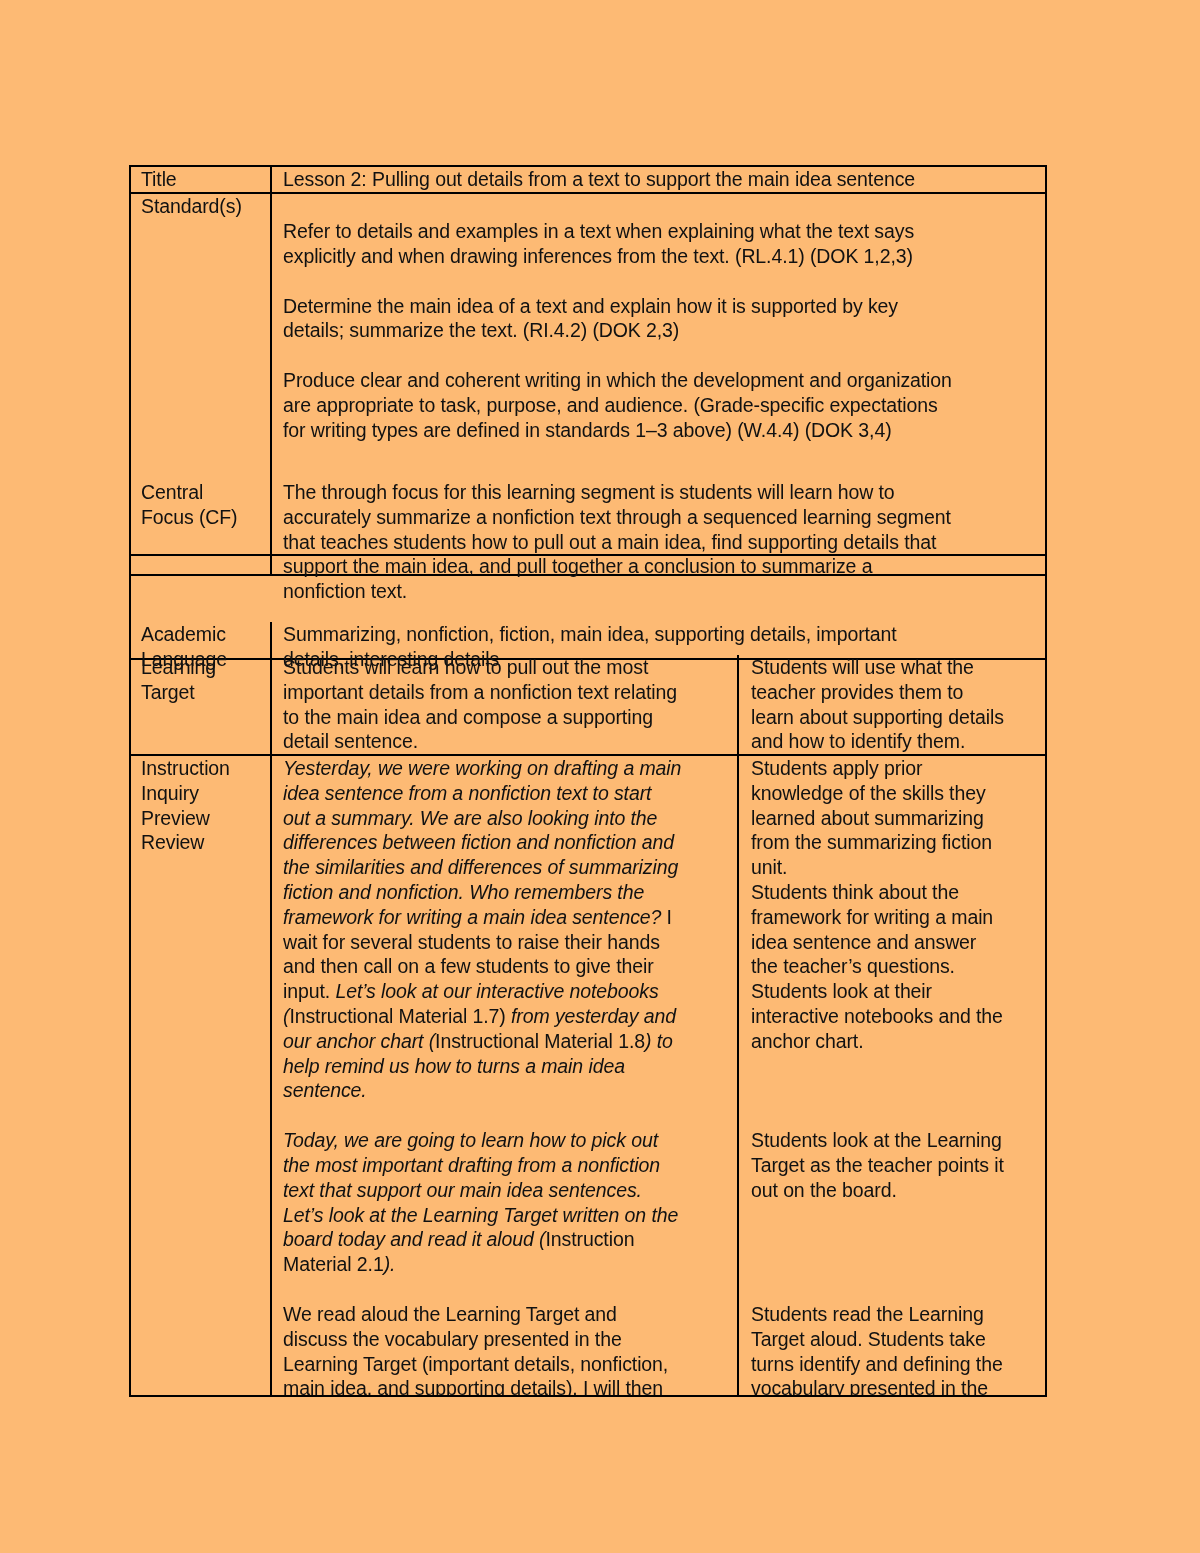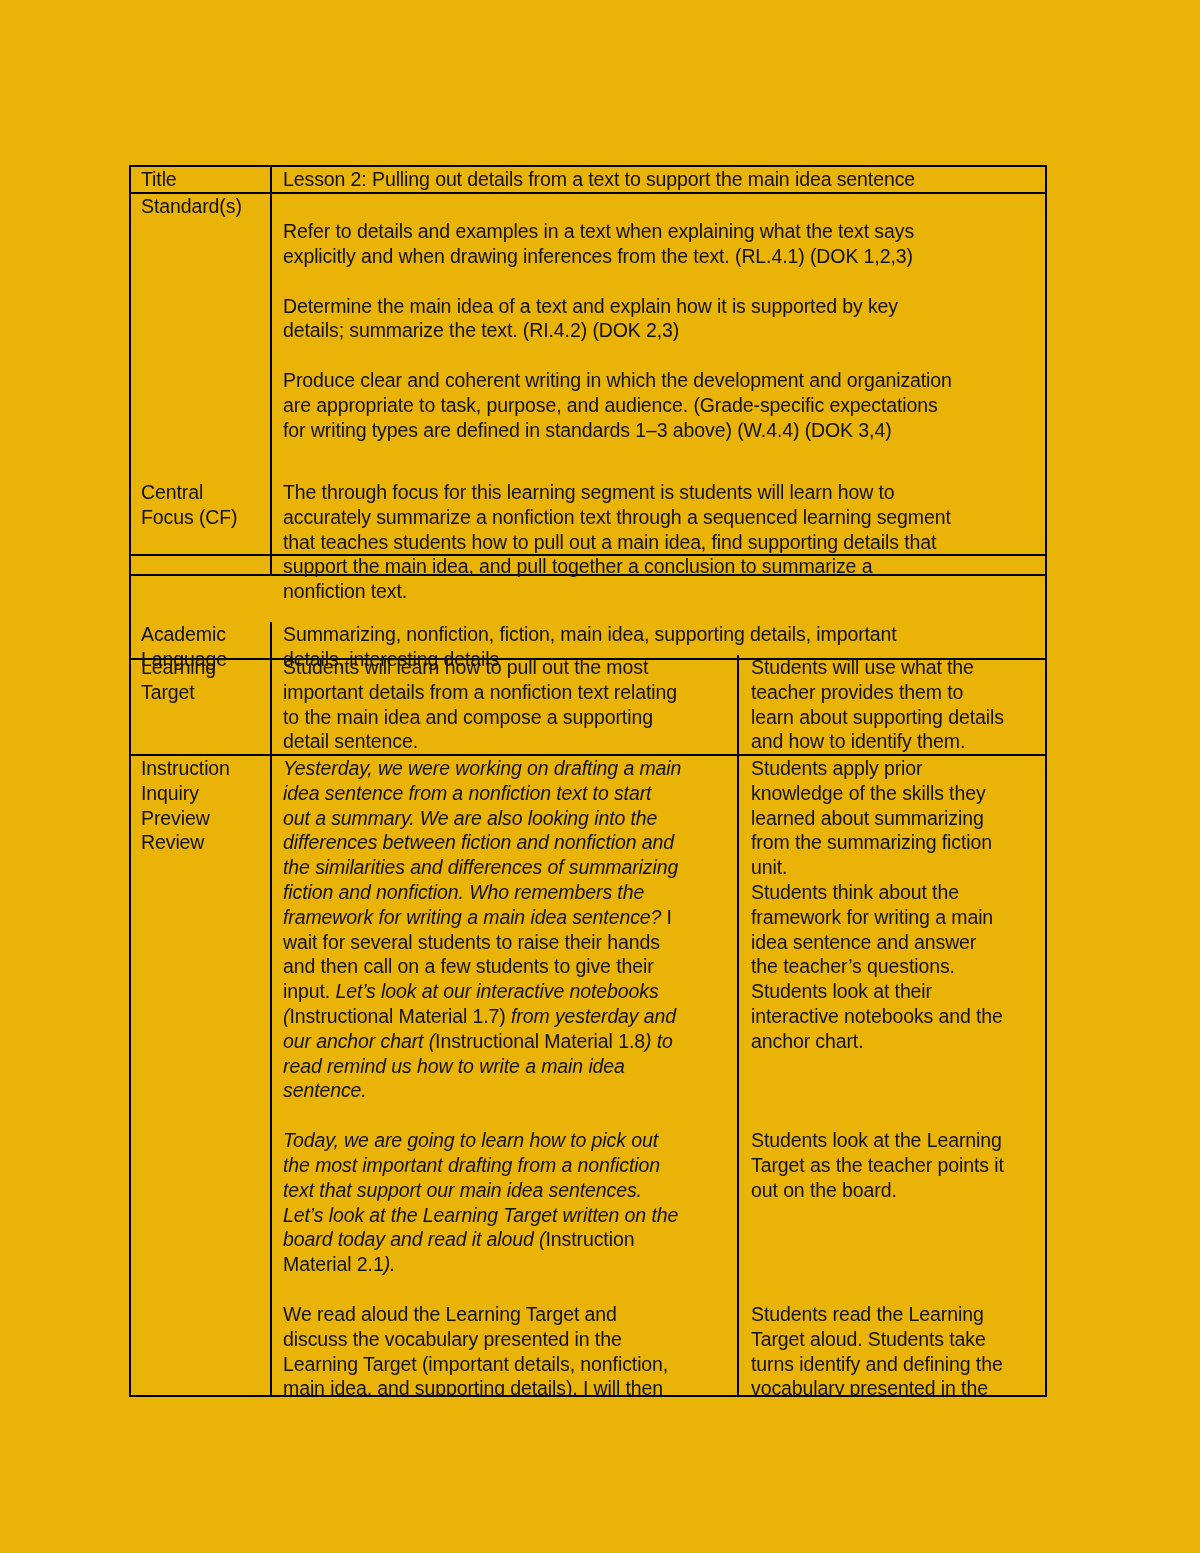--- a/index.html
+++ b/index.html
@@ -1,17 +1,17 @@
 <!DOCTYPE html>
 <html><head>
 <meta charset="utf-8">
 <style>
   html, body { margin: 0; padding: 0; background: #ffffff; }
   body { width: 1200px; height: 1553px; position: relative; overflow: hidden; }
-  .page { position: absolute; left: 0; top: 0; width: 1200px; height: 1553px; background: #eab308; }
+  .page { position: absolute; left: 0; top: 0; width: 1200px; height: 1553px; background: #fdba74; }
   .doc-table {
     position: absolute; left: 129px; top: 165px; width: 918px; height: 1232px;
     border: 2px solid #000; box-sizing: border-box;
     font-family: "Liberation Sans", sans-serif; font-size: 19.5px; line-height: 24.8px;
     color: #111; letter-spacing: -0.1px; overflow: hidden;
   }
   .row { position: absolute; left: 0; right: 0; border-bottom: 2px solid #000; box-sizing: border-box; }
   .row.last { border-bottom: none; }
   .label { position: absolute; left: 0; top: 0; bottom: 0; width: 141px; border-right: 2px solid #000; box-sizing: border-box; padding: 0 0 0 10px; }
   .content { position: absolute; left: 141px; top: 0; bottom: 0; right: 0; padding: 0 8px 0 11px; box-sizing: border-box; }
@@ -110,21 +110,21 @@
           <span class="line"><span class="it">out a summary. We are also looking into the</span></span>
           <span class="line"><span class="it">differences between fiction and nonfiction and</span></span>
           <span class="line"><span class="it">the similarities and differences of summarizing</span></span>
           <span class="line"><span class="it">fiction and nonfiction. Who remembers the</span></span>
           <span class="line"><span class="it">framework for writing a main idea sentence?</span><span> I</span></span>
           <span class="line"><span>wait for several students to raise their hands</span></span>
           <span class="line"><span>and then call on a few students to give their</span></span>
           <span class="line"><span>input. </span><span class="it">Let’s look at our interactive notebooks</span></span>
           <span class="line"><span class="it">(</span><span>Instructional Material 1.7)</span><span class="it"> from yesterday and</span></span>
           <span class="line"><span class="it">our anchor chart (</span><span>Instructional Material 1.8</span><span class="it">) to</span></span>
-          <span class="line"><span class="it">read remind us how to write a main idea</span></span>
+          <span class="line"><span class="it">help remind us how to turns a main idea</span></span>
           <span class="line"><span class="it">sentence.</span></span>
           <span class="blank"></span>
           <span class="line"><span class="it">Today, we are going to learn how to pick out</span></span>
           <span class="line"><span class="it">the most important drafting from a nonfiction</span></span>
           <span class="line"><span class="it">text that support our main idea sentences.</span></span>
           <span class="line"><span class="it">Let’s look at the Learning Target written on the</span></span>
           <span class="line"><span class="it">board today and read it aloud (</span><span>Instruction</span></span>
           <span class="line"><span>Material 2.1</span><span class="it">).</span></span>
           <span class="blank"></span>
           <span class="line"><span>We read aloud the Learning Target and</span></span>

